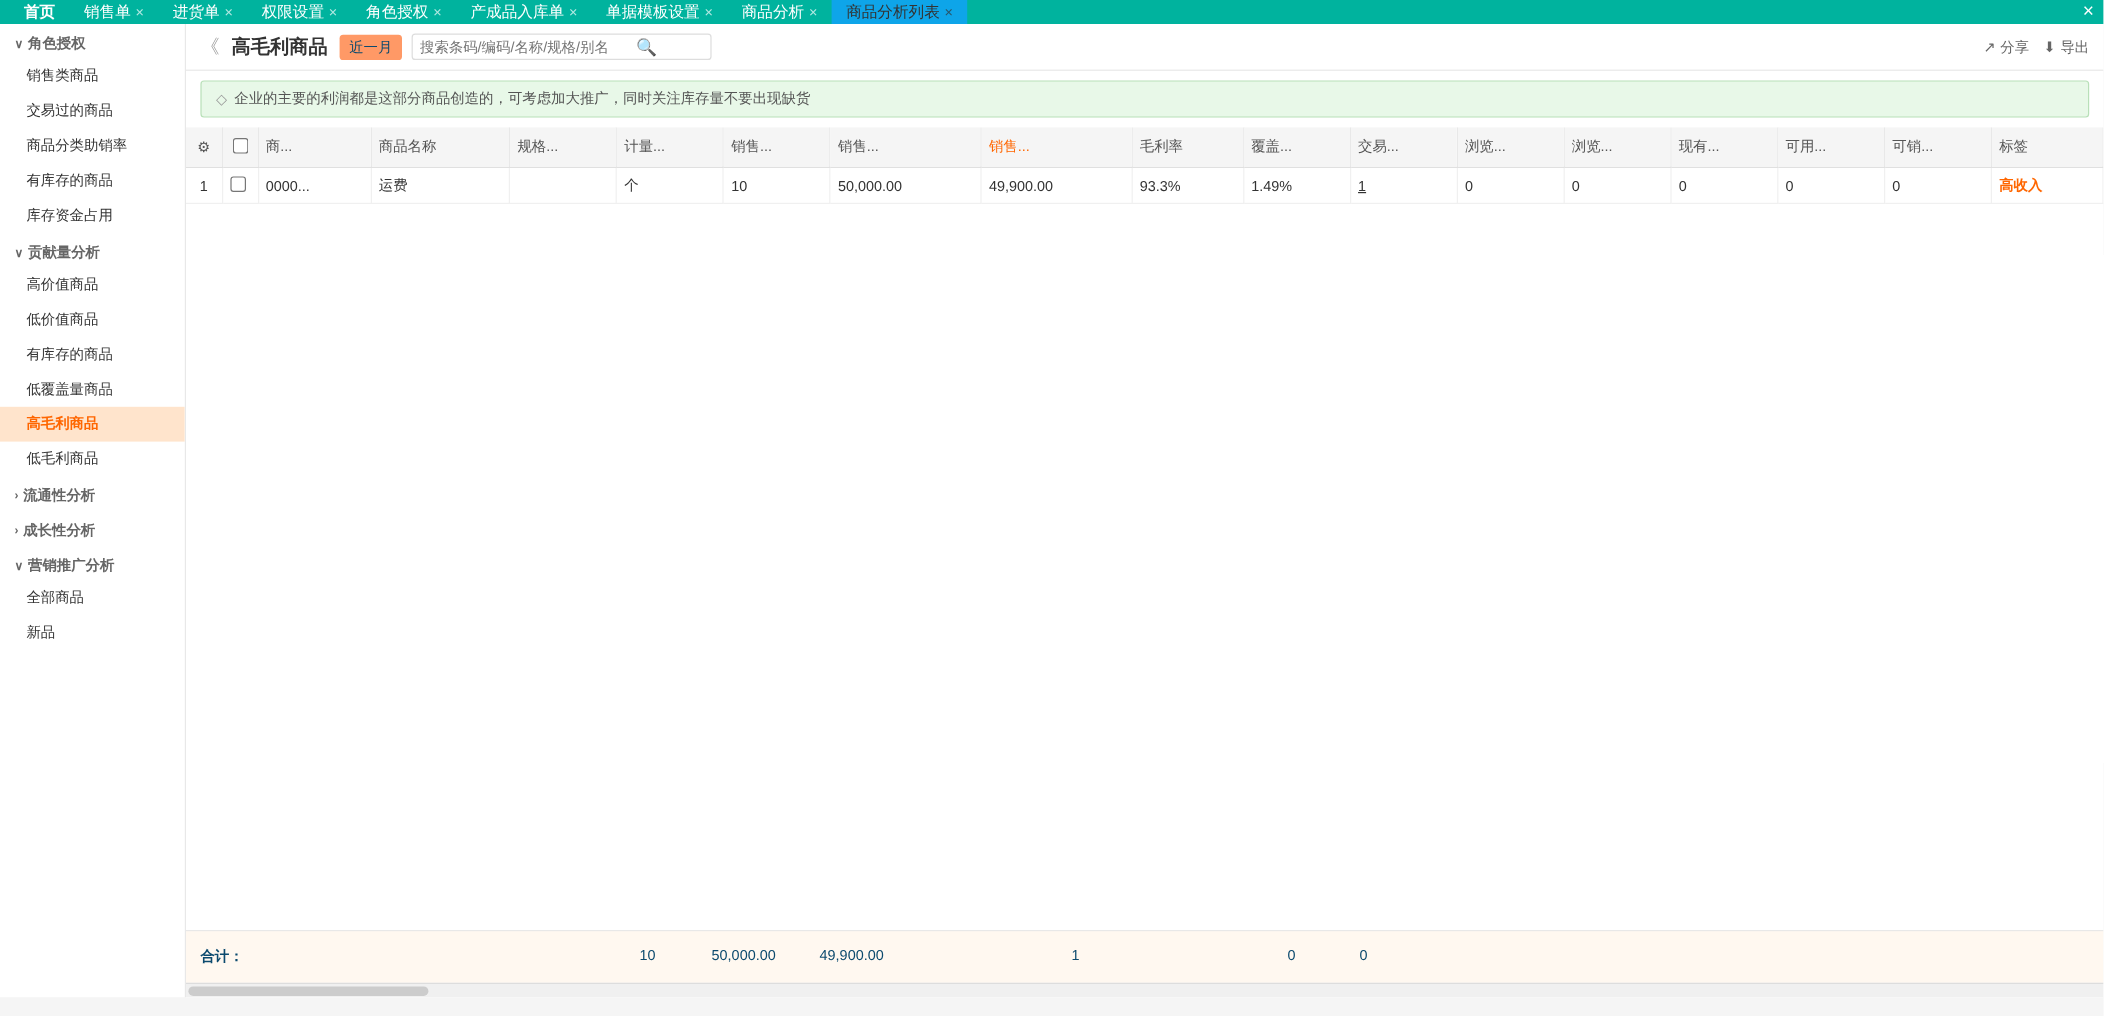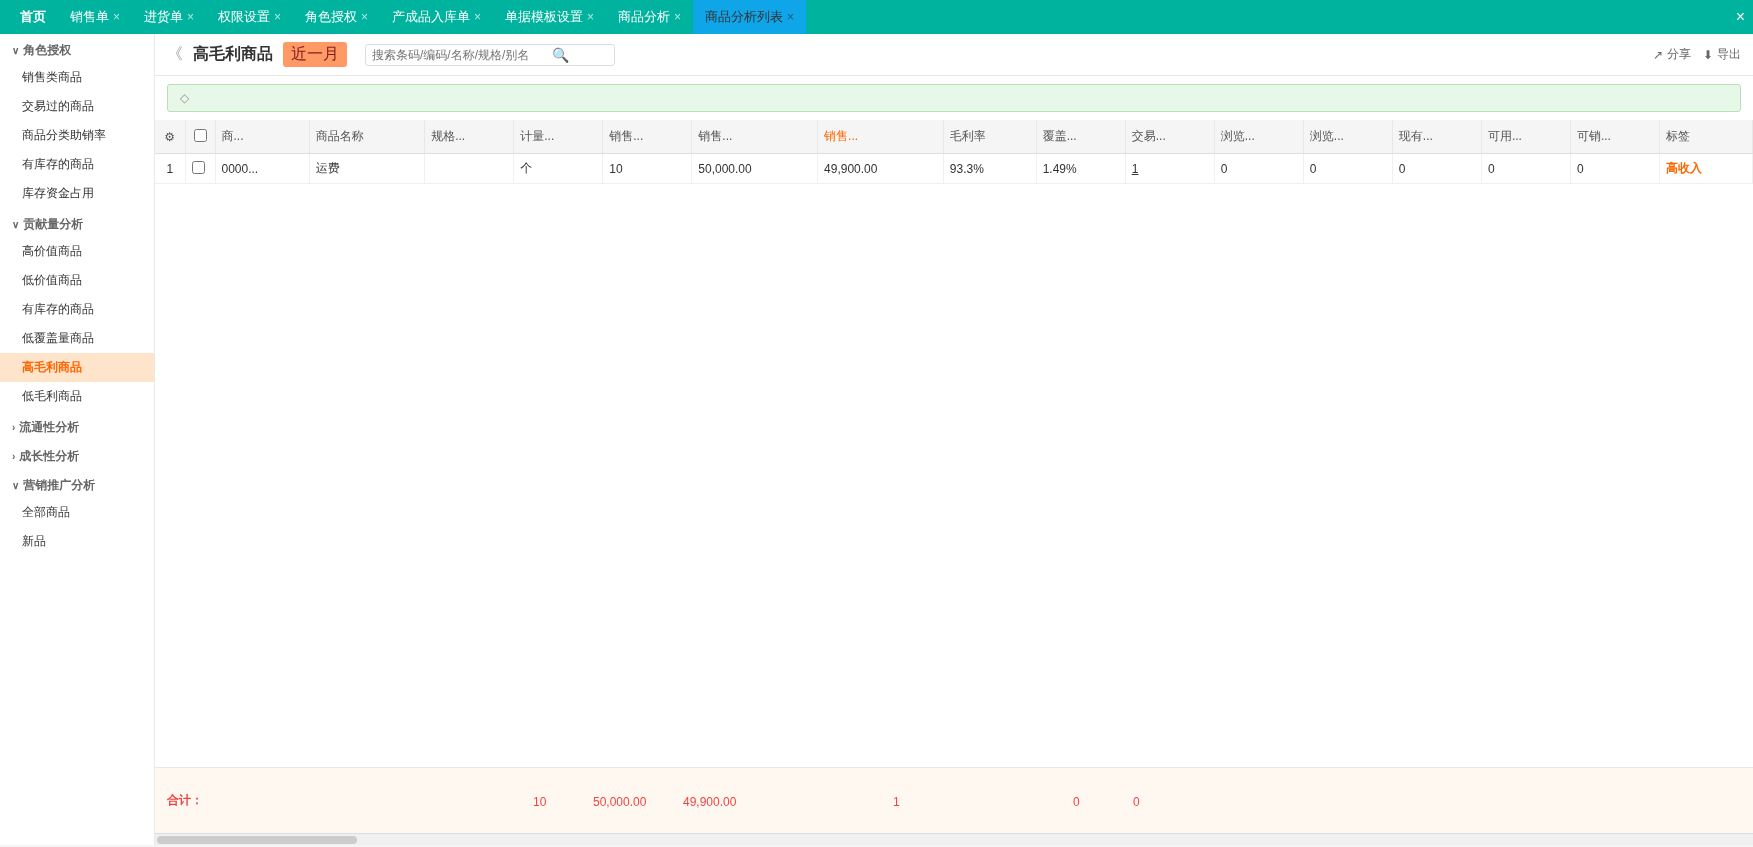--- a/index.html
+++ b/index.html
@@ -1,21 +1,21 @@
 <!DOCTYPE html>
 <html><head>
   <meta charset="utf-8">
   <style>
     * { box-sizing: border-box; margin: 0; padding: 0; font-family: 'Microsoft YaHei', Arial, sans-serif; font-size: 12px; }
     body { background: #f5f5f5; overflow: hidden; width: 1753px; height: 847px; }
 
     
     .top-nav {
       background: #00b39e;
-      height: 34px;
+      height: 20px;
       display: flex;
       align-items: center;
       padding: 0 8px;
       color: white;
       position: relative;
     }
     .top-nav .nav-item {
       padding: 0 12px;
       height: 36px;
       display: flex;
@@ -105,27 +105,27 @@
       font-size: 16px;
     }
     .content-title {
       font-size: 16px;
       font-weight: bold;
       color: #333;
       margin-right: 10px;
     }
     .filter-btn {
       background: #ff9966;
-      color: #7f1d1d;
+      color: #0c4a6e;
       border: none;
       border-radius: 3px;
       padding: 2px 8px;
       cursor: pointer;
-      font-size: 16px;
-      margin-right: 18px;
+      font-size: 12px;
+      margin-right: 8px;
     }
     .search-box {
       display: flex;
       align-items: center;
       border: 1px solid #ddd;
       border-radius: 3px;
       padding: 2px 6px;
       flex: 1;
       max-width: 250px;
     }
@@ -208,24 +208,24 @@
     .th-sortable { cursor: pointer; }
     .col-num { width: 30px; text-align: center; }
     .col-check { width: 30px; text-align: center; }
     .underline { text-decoration: underline; color: #333; cursor: pointer; }
 
     
     .total-bar {
       background: #fff8f0;
       border-top: 1px solid #e8e8e8;
       display: flex;
-      align-items: flex-end;
-      padding: 24px 12px;
-      font-size: 12px;
-      color: #ef4444;
+      align-items: flex-start;
+      padding: 13px 12px;
+      font-size: 12px;
+      color: #0c4a6e;
       min-height: 38px;
     }
     .total-label {
       width: 80px;
       font-weight: bold;
     }
 
     
     .bottom-scrollbar {
       height: 12px;
@@ -319,20 +319,21 @@
         </div>
         <div class="action-btn">
           <span>⬇</span>
           <span>导出</span>
         </div>
       </div>
     </div>
 
     <div class="tip-bar">
       <span class="tip-icon">◇</span>
+      <span>企业的主要的利润都是这部分商品创造的，可考虑加大推广，同时关注库存量不要出现缺货</span>
     </div>
 
     <div class="table-container">
       <table>
         <thead>
           <tr>
             <th class="col-num">⚙</th>
             <th class="col-check"><input type="checkbox" style=""></th>
             <th class="th-sortable">商...</th>
             <th class="th-sortable">商品名称</th>

